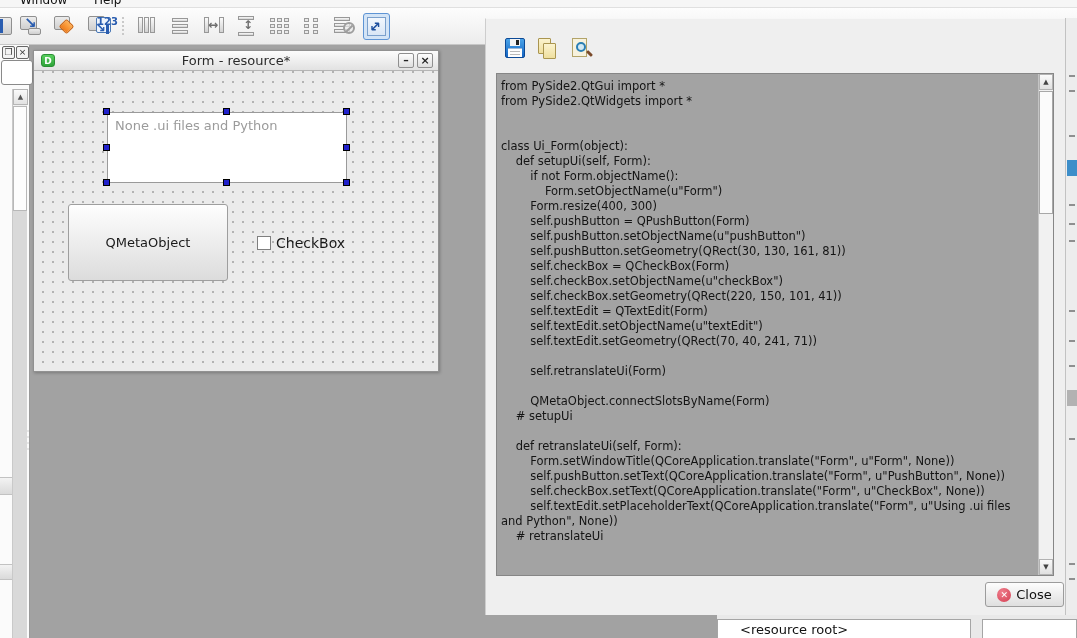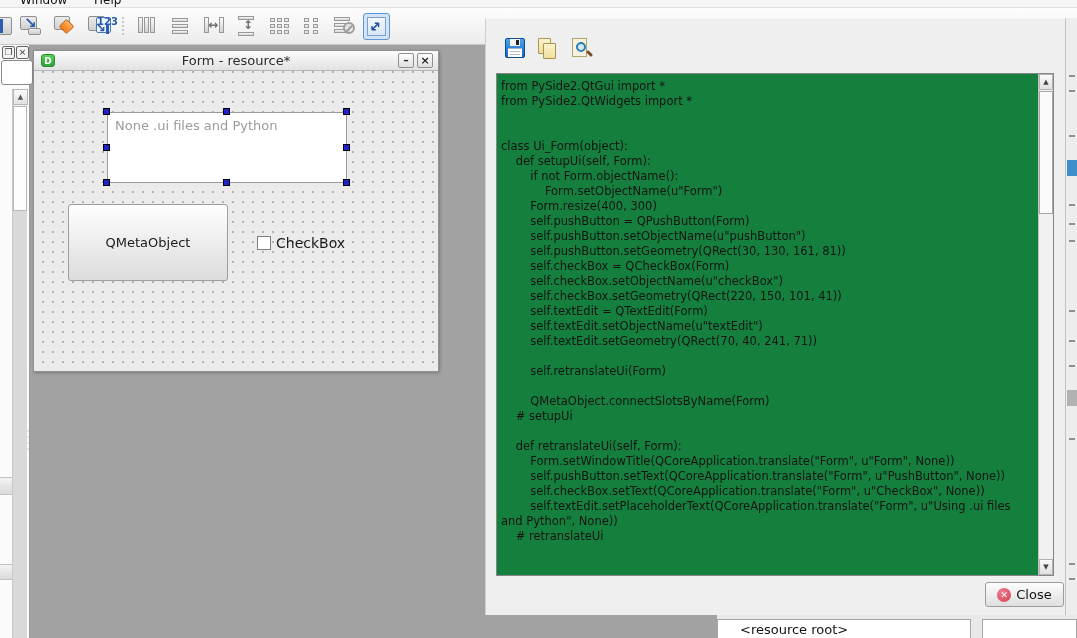--- a/index.html
+++ b/index.html
@@ -62,21 +62,21 @@
   #save-icon .slot { position:absolute; left:12px; top:3px; width:3px; height:5px; background:#222; }
   #save-icon .label { position:absolute; left:4px; top:11px; width:14px; height:9px; background:#fdfdfd; border-top:1px solid #9db8d6; }
   #save-icon .label i { display:block; height:1px; background:#b9b9b9; margin:2px 2px 0; }
   
   .page { position:absolute; background:linear-gradient(#fbf3cf,#efdf9e); border:1px solid #aa9550; border-radius:1px; }
   
   #find-icon .pg { position:absolute; left:2px; top:1px; width:15px; height:19px; background:#f7f2dd; border:1px solid #b3a469; }
   #find-icon .lens { position:absolute; left:6px; top:5px; width:10px; height:10px; border:2px solid #2b7fb4; border-radius:50%; background:rgba(205,233,248,.85); }
   #find-icon .stem { position:absolute; left:16px; top:15px; width:7px; height:3px; background:#7a4a2a; transform:rotate(45deg); border-radius:1px; }
 
-  #code-box { position:absolute; left:10px; top:54px; width:558px; height:503px; background:#15803d; border:1px solid #868686; }
+  #code-box { position:absolute; left:10px; top:54px; width:558px; height:503px; background:#a3a3a3; border:1px solid #868686; }
   #code-pre { position:absolute; left:4px; top:5px; right:19px; font-family:"DejaVu Sans", sans-serif; font-size:11.5px; line-height:15px; white-space:pre-wrap; word-break:break-word; color:#141414; }
   #code-scroll { position:absolute; right:0; top:0; width:15px; height:501px; background:#f1f1f1; border-left:1px solid #c4c4c4; }
   #code-scroll .sbtn { position:absolute; left:0; width:14px; height:16px; background:linear-gradient(#fafafa,#e0e0e0); border:1px solid #b2b2b2; text-align:center; font-size:7px; color:#444; line-height:15px; }
   #code-thumb { position:absolute; left:0; top:17px; width:14px; height:123px; background:#fbfbfb; border:1px solid #a8a8a8; }
 
   #close-button { position:absolute; left:499px; top:563px; width:79px; height:25px; background:linear-gradient(#fdfdfd,#dfdfdf); border:1px solid #9c9c9c; border-radius:3px; display:flex; align-items:center; justify-content:center; gap:5px; font-size:13px; color:#111; }
   #close-button .redx { width:14px; height:14px; border-radius:50%; background:radial-gradient(circle at 35% 30%, #ef7d8c, #d43f52); color:#fff; font-size:9px; font-weight:bold; text-align:center; line-height:14px; }
 
   
   #right-sliver { left:1065px; top:18px; width:12px; height:597px; background:#ededed; border-left:1px solid #c2c2c2; }

